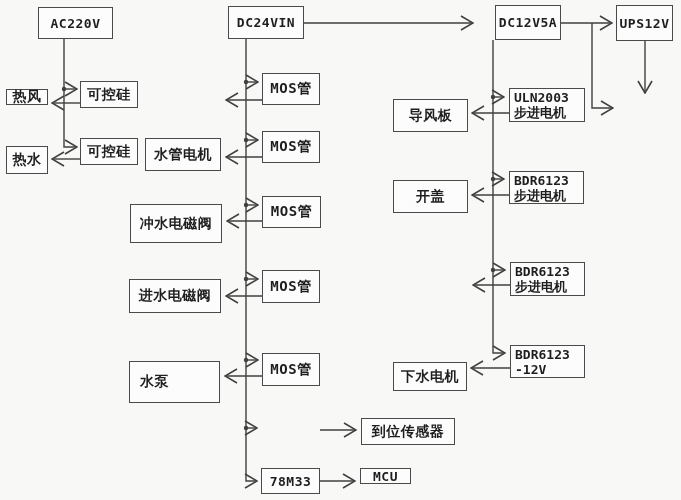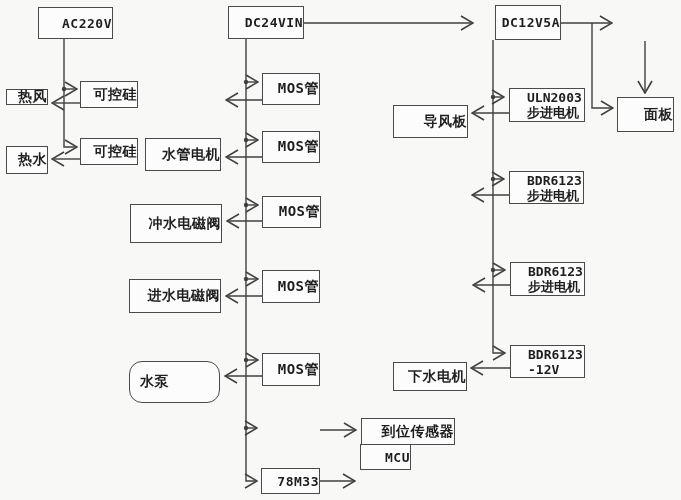--- a/index.html
+++ b/index.html
@@ -18,30 +18,30 @@
     overflow:hidden;
   }
   .wires{position:absolute;left:0;top:0;width:681px;height:500px;}
   .wires line,.wires polyline{stroke:var(--line);stroke-width:1.4;fill:none;}
   .wires circle{fill:var(--line);stroke:none;}
   .node{
     position:absolute;box-sizing:border-box;
     border:1.5px solid var(--box_border);
     background:var(--box_fill);
     color:var(--text);
-    display:flex;align-items:center;justify-content:flex-end;
+    display:flex;align-items:center;justify-content:center;
     font-size:14px;font-weight:600;letter-spacing:0.5px;
     white-space:nowrap;
   }
   .node.lat{font-size:13px;}
   .node.two{
     flex-direction:column;align-items:flex-start;justify-content:center;
-    padding-left:17px;font-size:13px;line-height:15px;letter-spacing:0;
+    padding-left:4px;font-size:13px;line-height:15px;letter-spacing:0;
   }
-  .node.leftpad{justify-content:flex-start;padding-left:10px;border-radius:13px;}
+  .node.leftpad{justify-content:flex-start;padding-left:10px;}
 </style>
 </head>
 <body>
 
 <div class="stage">
 
   <svg class="wires" viewBox="0 0 681 500" xmlns="http://www.w3.org/2000/svg">
     <defs>
       <marker id="arr" markerUnits="userSpaceOnUse" markerWidth="14" markerHeight="16" viewBox="0 0 14 16" refX="13" refY="8" orient="auto">
         <path d="M1,1 L13,8 L1,15" fill="none" stroke="#404040" stroke-width="1.6"></path>
@@ -98,22 +98,22 @@
 
   <div class="node lat" style="left:38px;top:7px;width:75px;height:32px">
       <span>AC220V</span>
     </div>
   <div class="node lat" style="left:228px;top:6px;width:76px;height:33px">
       <span>DC24VIN</span>
     </div>
   <div class="node lat" style="left:495px;top:5px;width:66px;height:35px">
       <span>DC12V5A</span>
     </div>
-  <div class="node" style="left:617px;top:97px;width:57px;height:35px">
-      <span>面板</span>
+  <div class="node lat" style="left:616px;top:5px;width:57px;height:36px">
+      <span>UPS12V</span>
     </div>
 
   <div class="node" style="left:6px;top:89px;width:42px;height:16px">
       <span>热风</span>
     </div>
   <div class="node" style="left:80px;top:81px;width:58px;height:27px">
       <span>可控硅</span>
     </div>
   <div class="node" style="left:6px;top:146px;width:42px;height:28px">
       <span>热水</span>
@@ -149,31 +149,34 @@
   <div class="node" style="left:262px;top:353px;width:58px;height:33px">
       <span>MOS管</span>
     </div>
 
   <div class="node lat" style="left:261px;top:468px;width:59px;height:26px">
       <span>78M33</span>
     </div>
   <div class="node" style="left:361px;top:418px;width:94px;height:27px">
       <span>到位传感器</span>
     </div>
-  <div class="node lat" style="left:360px;top:444px;width:51px;height:26px">
+  <div class="node lat" style="left:360px;top:468px;width:51px;height:16px">
       <span>MCU</span>
     </div>
 
-  <div class="node" style="left:393px;top:105px;width:75px;height:33px">
+  <div class="node" style="left:393px;top:99px;width:75px;height:33px">
       <span>导风板</span>
     </div>
   <div class="node two" style="left:509px;top:88px;width:76px;height:34px">
     <span>ULN2003</span>
       <span>步进电机</span>
   </div>
+  <div class="node" style="left:393px;top:180px;width:75px;height:33px">
+      <span>开盖</span>
+    </div>
   <div class="node two" style="left:509px;top:171px;width:75px;height:33px">
     <span>BDR6123</span>
       <span>步进电机</span>
   </div>
   <div class="node two" style="left:510px;top:262px;width:75px;height:34px">
     <span>BDR6123</span>
       <span>步进电机</span>
   </div>
   <div class="node" style="left:393px;top:362px;width:74px;height:29px">
       <span>下水电机</span>

